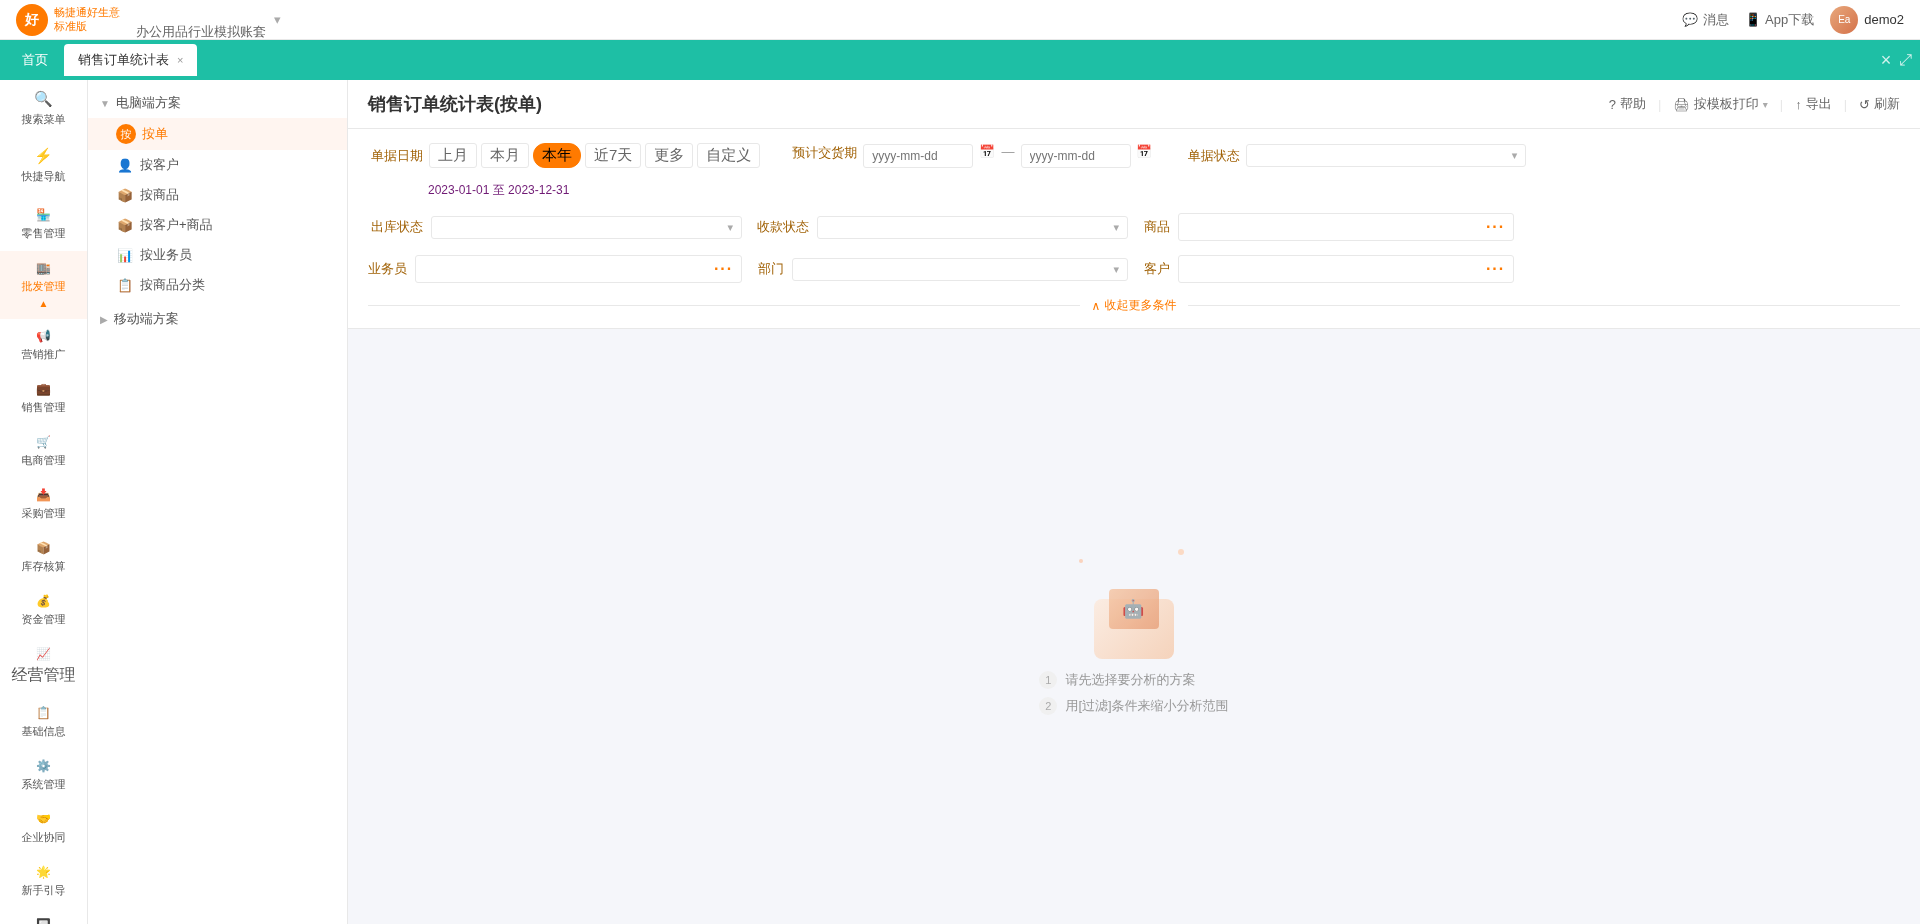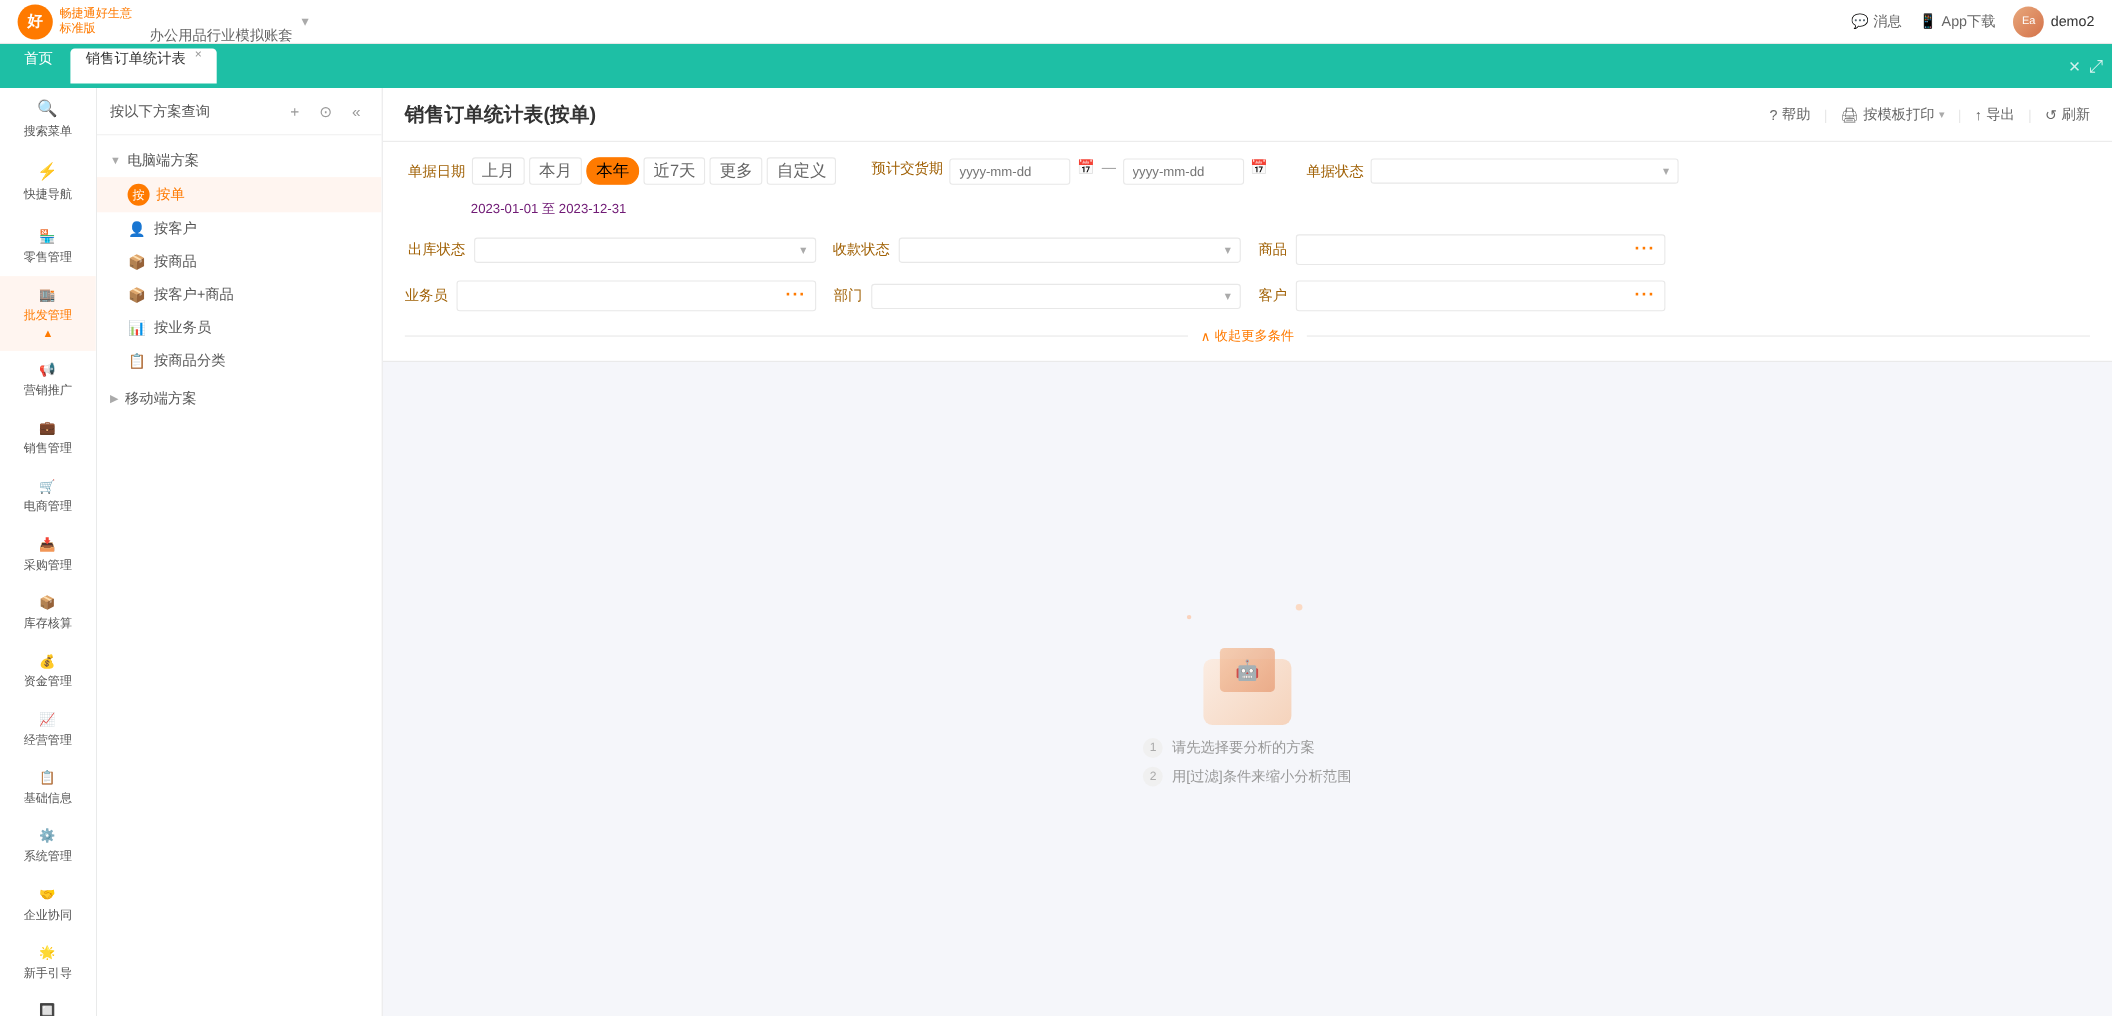--- a/index.html
+++ b/index.html
@@ -11,21 +11,21 @@
     .logo-area { display: flex; align-items: center; gap: 6px; }
     .logo-icon { width: 32px; height: 32px; background: #ff7a00; border-radius: 50%; display: flex; align-items: center; justify-content: center; color: white; font-size: 14px; font-weight: bold; }
     .logo-text { font-size: 11px; color: #ff7a00; line-height: 1.2; }
     .top-bar-right { display: flex; align-items: center; gap: 16px; }
     .top-action { display: flex; align-items: center; gap: 4px; color: #666; font-size: 13px; cursor: pointer; }
     .user-area { display: flex; align-items: center; gap: 6px; cursor: pointer; }
     .avatar { width: 28px; height: 28px; border-radius: 50%; background: linear-gradient(135deg, #ff9a56, #ff6b35); display: flex; align-items: center; justify-content: center; color: white; font-size: 11px; overflow: hidden; }
 
     
     .tab-bar { height: 40px; background: #1ebfa5; display: flex; align-items: center; padding: 0 8px; gap: 2px; position: relative; }
-    .tab-item { height: 32px; display: flex; padding: 0 14px; border-radius: 4px 4px 0 0; font-size: 13px; cursor: pointer; color: rgba(255,255,255,0.85); background: transparent; }
+    .tab-item { height: 32px; display: flex; align-items: center; padding: 0 14px; border-radius: 4px 4px 0 0; font-size: 13px; cursor: pointer; color: rgba(255,255,255,0.85); background: transparent; }
     .tab-item.active { background: #fff; color: #333; border-radius: 4px 4px 0 0; }
     .tab-item.home { color: white; }
     .tab-close { margin-left: 8px; color: #999; font-size: 11px; cursor: pointer; }
     .tab-bar-right { margin-left: auto; display: flex; align-items: center; gap: 8px; }
     .tab-bar-btn { color: white; opacity: 0.8; cursor: pointer; font-size: 16px; }
 
     
     .main-layout { display: flex; flex: 1; overflow: hidden; }
 
     
@@ -169,21 +169,21 @@
     <div class="sidebar-nav-item">
       <span>📦</span>
       <span style="font-size:11px;">库存核算</span>
     </div>
     <div class="sidebar-nav-item">
       <span>💰</span>
       <span style="font-size:11px;">资金管理</span>
     </div>
     <div class="sidebar-nav-item">
       <span>📈</span>
-      <span style="font-size:11px;">经营管理</span>
+      <span style="font-size:16px;">经营管理</span>
     </div>
     <div class="sidebar-nav-item">
       <span>📋</span>
       <span style="font-size:11px;">基础信息</span>
     </div>
     <div class="sidebar-nav-item">
       <span>⚙️</span>
       <span style="font-size:11px;">系统管理</span>
     </div>
     <div class="sidebar-nav-item">
@@ -197,32 +197,20 @@
     <div class="sidebar-nav-item">
       <span>🔲</span>
 
     </div>
 
   </div>
 
   <div class="content-area">
 
     <div class="left-panel">
-      <div class="left-panel-header">
-        <span style="font-size:13px; color:#555; flex:1;">按以下方案查询</span>
-        <div class="panel-icon-btn">
-          <span>+</span>
-        </div>
-        <div class="panel-icon-btn">
-          <span>⊙</span>
-        </div>
-        <div class="panel-icon-btn">
-          <span>«</span>
-        </div>
-      </div>
       <div class="tree-area">
 
         <div class="tree-section">
           <div class="tree-parent">
             <span style="color:#aaa; font-size:10px;">▼</span>
             <span>电脑端方案</span>
           </div>
 
           <div class="tree-child active">
             <div class="tree-icon-circle">按</div>

